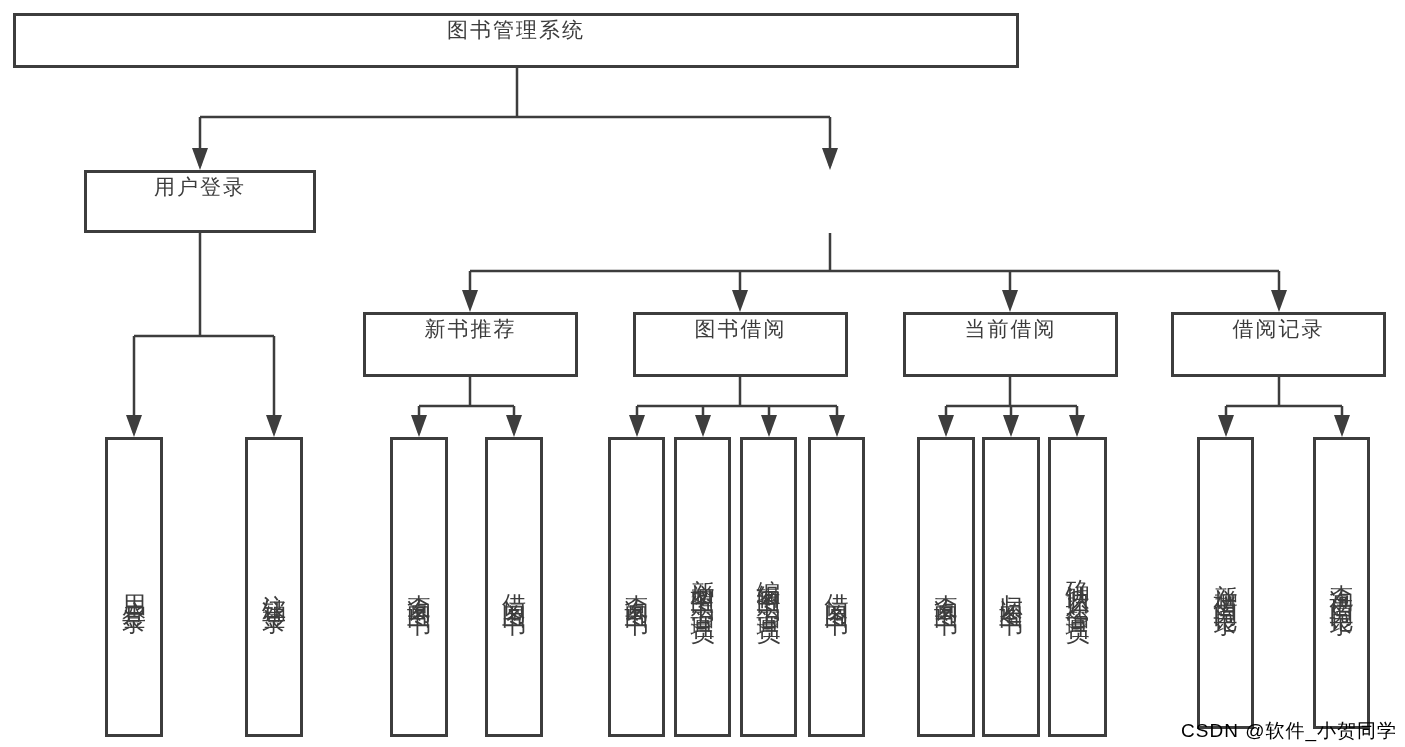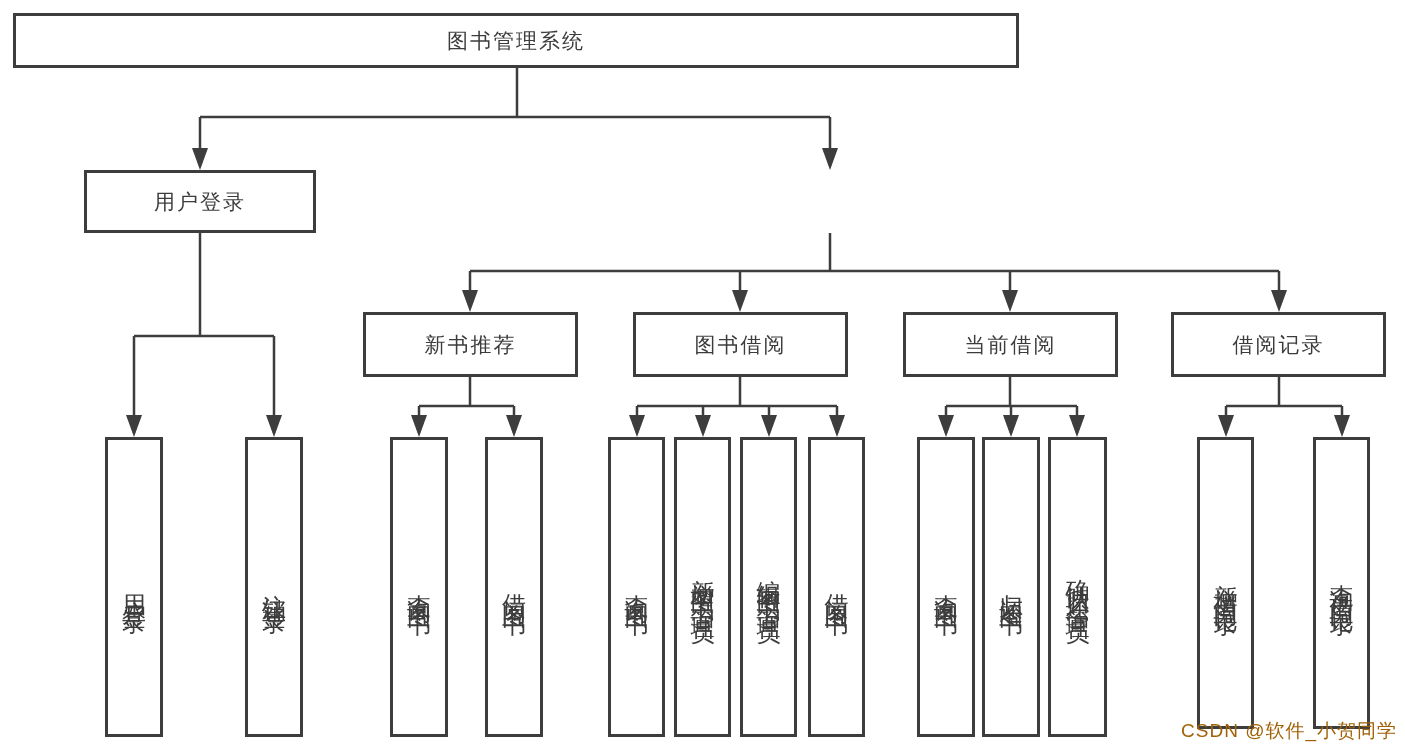--- a/index.html
+++ b/index.html
@@ -9,21 +9,21 @@
     background:#ffffff;
     font-family:"Liberation Sans", sans-serif;
     overflow:hidden;
   }
   svg.connectors{position:absolute;left:0;top:0;z-index:0;}
   .box{
     position:absolute;
     box-sizing:border-box;
     background:#ffffff;
     border:3px solid #3d3d3d;
-    display:flex;align-items:center;justify-content:center;
+    display:flex;align-items:flex-start;justify-content:center;
     z-index:1;
   }
   .box .lbl{
     color:#3c3c3c;
     font-size:21px;
     letter-spacing:2px;
     white-space:nowrap;
   }
   .leaf{
     position:absolute;
@@ -37,21 +37,21 @@
     writing-mode:vertical-rl;
     text-orientation:mixed;
     color:#3c3c3c;
     font-size:24px;
     letter-spacing:6px;
     line-height:1;
   }
   .watermark{
     position:absolute;
     right:8px;bottom:3px;
-    color:#a16207;
+    color:#000000;
     font-size:19px;
     z-index:2;
     letter-spacing:1px;
   }
 </style>
 </head>
 <body>
 
 <div class="stage">
 

